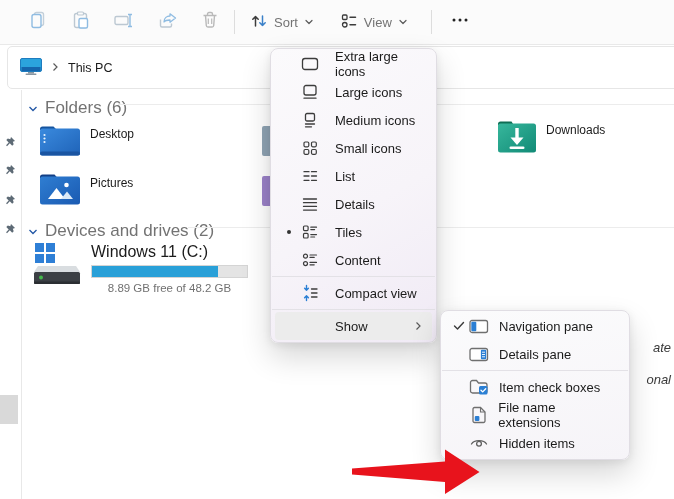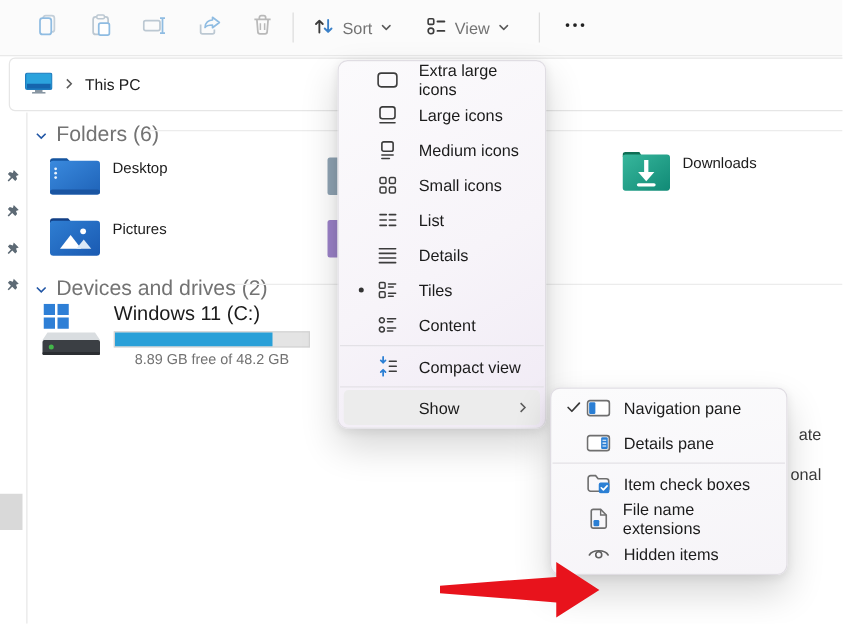--- a/index.html
+++ b/index.html
@@ -18,21 +18,21 @@
 
   
   .addrbar { position:absolute; left:7px; top:46px; width:900px; height:43px;
     background:#fff; border:1px solid #e6e6e6; border-radius:5px;
     display:flex; align-items:center; padding-left:12px; gap:9px; font-size:12.5px; }
 
   
   .edge-strip { position:absolute; left:0; top:90px; width:21px; height:409px; background:#fff; }
   .edge-divider { position:absolute; left:21px; top:90px; width:1px; height:409px; background:#e8e8e8; }
   .pin { position:absolute; left:4px; }
-  .edge-frag { position:absolute; right:17px; font-size:13px; color:#3a3a3a; }
+  .edge-frag { position:absolute; right:3px; font-size:13px; color:#3a3a3a;font-style:italic; }
   .edge-box { position:absolute; left:0; top:395px; width:18px; height:29px; background:#d9d9d9; }
 
   
   .sec-head { position:absolute; display:flex; align-items:flex-start; gap:7px;
     font-size:17px; color:#737373; }
   .sec-rule { position:absolute; height:1px; background:#ececec; }
   .tile { position:absolute; display:flex; align-items:flex-start; gap:10px; }
   .tile-label { font-size:12px; color:#1b1b1b; margin-top:4px; }
   .drive-info { display:flex; flex-direction:column; gap:4px; }
   .drive-name { font-size:16px; color:#1b1b1b; }

